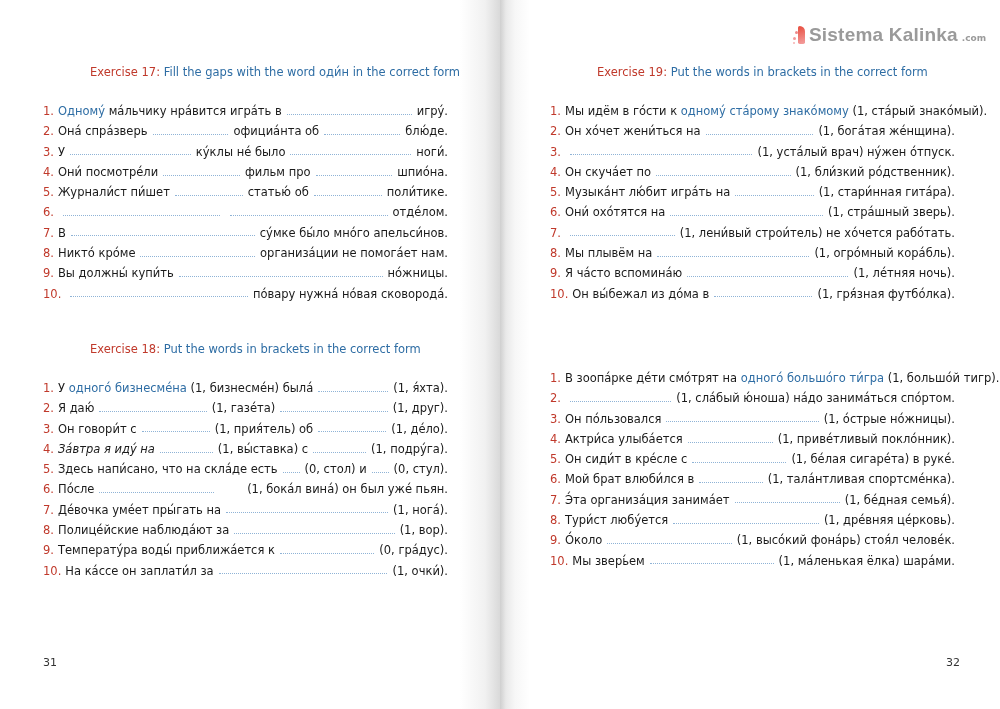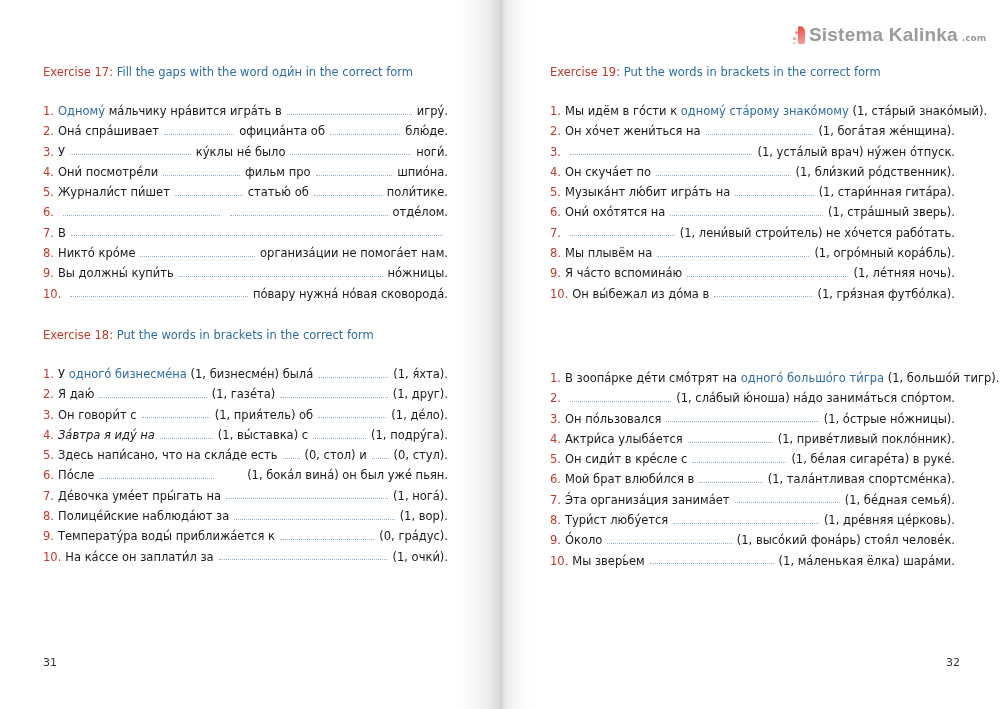--- a/index.html
+++ b/index.html
@@ -26,21 +26,21 @@
   .logo-text {
     font-family: "Liberation Sans", sans-serif; font-weight: bold;
     font-size: 19px; color: #9a9a9a; letter-spacing: 0.2px;
   }
   .logo-com { font-size: 9px; color: #9a9a9a; font-weight: bold; margin-left: 1px; align-self: flex-end; margin-bottom: 3px; }
 
   .exercise { position: absolute; width: 405px; }
   .page.left .exercise { left: 43px; }
   .page.right .exercise { left: 50px; }
   .ex-title { font-size: 11.5px; height: 16px; line-height: 16px; white-space: nowrap; }
-  .ex-label { color: #c0392b; }
+  .ex-label { color: #c0392b; margin-left: 47px; }
   .ex-instr { color: #2e6da4; }
   .items { margin-top: 21px; }
   .item {
     display: flex; align-items: baseline; height: 20.3px; line-height: 20.3px;
     font-size: 11.5px; color: #1a1a1a; white-space: nowrap;
   }
   .num { color: #c0392b; margin-right: 4px; }
   .seg-text { flex: 0 0 auto; }
   .seg-hl { flex: 0 0 auto; color: #2e6da4; }
   .gap {
@@ -59,21 +59,21 @@
       <div class="items">
           <div class="item">
             <span class="num">1.</span>
             <span class="seg-hl" style="white-space: pre;">Одному́</span>
             <span class="seg-text" style="white-space: pre;"> ма́льчику нра́вится игра́ть в</span>
             <span class="gap"></span>
             <span class="seg-text" style="white-space: pre;">игру́.</span>
           </div>
           <div class="item">
             <span class="num">2.</span>
-            <span class="seg-text" style="white-space: pre;">Она́ спра́шивает</span>
+            <span class="seg-text" style="white-space: pre;">Она́ спра́зверь</span>
             <span class="gap"></span>
             <span class="seg-text" style="white-space: pre;">официа́нта об</span>
             <span class="gap"></span>
             <span class="seg-text" style="white-space: pre;">блю́де.</span>
           </div>
           <div class="item">
             <span class="num">3.</span>
             <span class="seg-text" style="white-space: pre;">У</span>
             <span class="gap"></span>
             <span class="seg-text" style="white-space: pre;">ку́клы не́ было</span>
@@ -99,41 +99,42 @@
           <div class="item">
             <span class="num">6.</span>
             <span class="gap"></span>
             <span class="gap"></span>
             <span class="seg-text" style="white-space: pre;">отде́лом.</span>
           </div>
           <div class="item">
             <span class="num">7.</span>
             <span class="seg-text" style="white-space: pre;">В</span>
             <span class="gap"></span>
+            <span class="seg-text" style="white-space: pre;">су́мке бы́ло мно́го апельси́нов.</span>
           </div>
           <div class="item">
             <span class="num">8.</span>
             <span class="seg-text" style="white-space: pre;">Никто́ кро́ме</span>
             <span class="gap"></span>
             <span class="seg-text" style="white-space: pre;">организа́ции не помога́ет нам.</span>
           </div>
           <div class="item">
             <span class="num">9.</span>
             <span class="seg-text" style="white-space: pre;">Вы должны́ купи́ть</span>
             <span class="gap"></span>
             <span class="seg-text" style="white-space: pre;">но́жницы.</span>
           </div>
           <div class="item">
             <span class="num">10.</span>
             <span class="gap"></span>
             <span class="seg-text" style="white-space: pre;">по́вару нужна́ но́вая сковорода́.</span>
           </div>
         </div>
     </div>
-    <div class="exercise" style="top:327px">
+    <div class="exercise" style="top:341px">
       <div class="ex-title"><span class="ex-label">Exercise 18:</span><span class="ex-instr"> Put the words in brackets in the correct form</span></div>
       <div class="items">
           <div class="item">
             <span class="num">1.</span>
             <span class="seg-text" style="white-space: pre;">У </span>
             <span class="seg-hl" style="white-space: pre;">одного́ бизнесме́на</span>
             <span class="seg-text" style="white-space: pre;"> (1, бизнесме́н) была́</span>
             <span class="gap"></span>
             <span class="seg-text" style="white-space: pre;">(1, я́хта).</span>
           </div>

